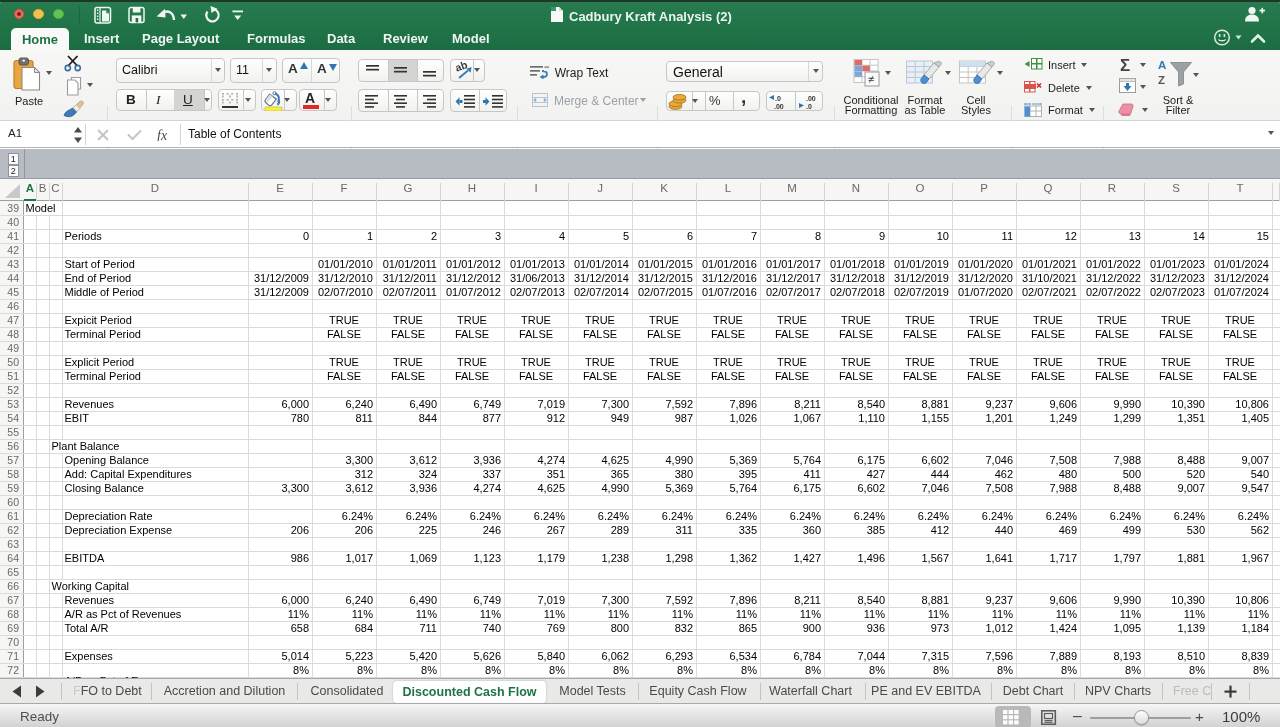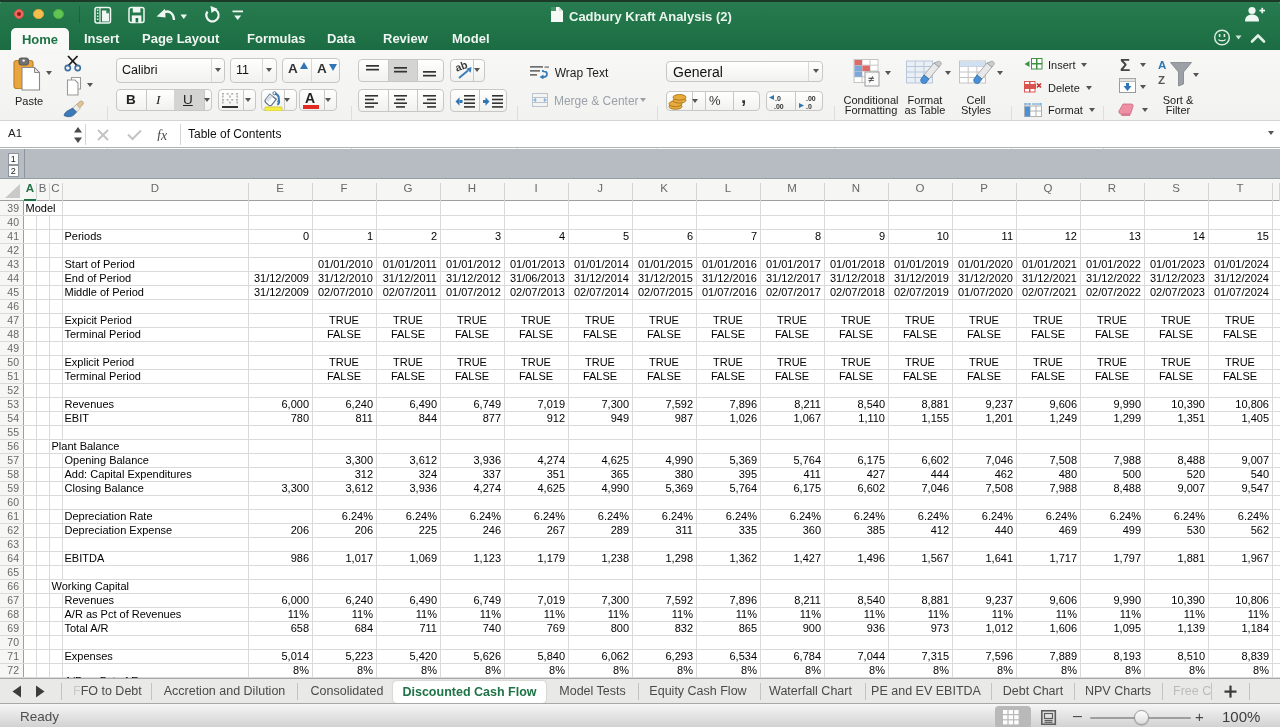--- a/index.html
+++ b/index.html
@@ -690,21 +690,21 @@
 <div class="cv" style="left:376px;top:92px;width:61px">31/12/2011</div>
 <div class="cv" style="left:440px;top:92px;width:61px">31/12/2012</div>
 <div class="cv" style="left:504px;top:92px;width:61px">31/06/2013</div>
 <div class="cv" style="left:568px;top:92px;width:61px">31/12/2014</div>
 <div class="cv" style="left:632px;top:92px;width:61px">31/12/2015</div>
 <div class="cv" style="left:696px;top:92px;width:61px">31/12/2016</div>
 <div class="cv" style="left:760px;top:92px;width:61px">31/12/2017</div>
 <div class="cv" style="left:824px;top:92px;width:61px">31/12/2018</div>
 <div class="cv" style="left:888px;top:92px;width:61px">31/12/2019</div>
 <div class="cv" style="left:952px;top:92px;width:61px">31/12/2020</div>
-<div class="cv" style="left:1016px;top:92px;width:61px">31/12/2021</div>
+<div class="cv" style="left:1016px;top:92px;width:61px">31/10/2021</div>
 <div class="cv" style="left:1080px;top:92px;width:61px">31/12/2022</div>
 <div class="cv" style="left:1144px;top:92px;width:61px">31/12/2023</div>
 <div class="cv" style="left:1208px;top:92px;width:61px">31/12/2024</div>
 <div class="cl" style="left:64.5px;top:106px;width:190px">Middle of Period</div>
 <div class="cv" style="left:248px;top:106px;width:61px">31/12/2009</div>
 <div class="cv" style="left:312px;top:106px;width:61px">02/07/2010</div>
 <div class="cv" style="left:376px;top:106px;width:61px">02/07/2011</div>
 <div class="cv" style="left:440px;top:106px;width:61px">01/07/2012</div>
 <div class="cv" style="left:504px;top:106px;width:61px">02/07/2013</div>
 <div class="cv" style="left:568px;top:106px;width:61px">02/07/2014</div>
@@ -957,21 +957,21 @@
 <div class="cv" style="left:376px;top:442px;width:61px">711</div>
 <div class="cv" style="left:440px;top:442px;width:61px">740</div>
 <div class="cv" style="left:504px;top:442px;width:61px">769</div>
 <div class="cv" style="left:568px;top:442px;width:61px">800</div>
 <div class="cv" style="left:632px;top:442px;width:61px">832</div>
 <div class="cv" style="left:696px;top:442px;width:61px">865</div>
 <div class="cv" style="left:760px;top:442px;width:61px">900</div>
 <div class="cv" style="left:824px;top:442px;width:61px">936</div>
 <div class="cv" style="left:888px;top:442px;width:61px">973</div>
 <div class="cv" style="left:952px;top:442px;width:61px">1,012</div>
-<div class="cv" style="left:1016px;top:442px;width:61px">1,606</div>
+<div class="cv" style="left:1016px;top:442px;width:61px">1,424</div>
 <div class="cv" style="left:1080px;top:442px;width:61px">1,095</div>
 <div class="cv" style="left:1144px;top:442px;width:61px">1,139</div>
 <div class="cv" style="left:1208px;top:442px;width:61px">1,184</div>
 <div class="cl" style="left:64.5px;top:470px;width:190px">Expenses</div>
 <div class="cv" style="left:248px;top:470px;width:61px">5,014</div>
 <div class="cv" style="left:312px;top:470px;width:61px">5,223</div>
 <div class="cv" style="left:376px;top:470px;width:61px">5,420</div>
 <div class="cv" style="left:440px;top:470px;width:61px">5,626</div>
 <div class="cv" style="left:504px;top:470px;width:61px">5,840</div>
 <div class="cv" style="left:568px;top:470px;width:61px">6,062</div>

